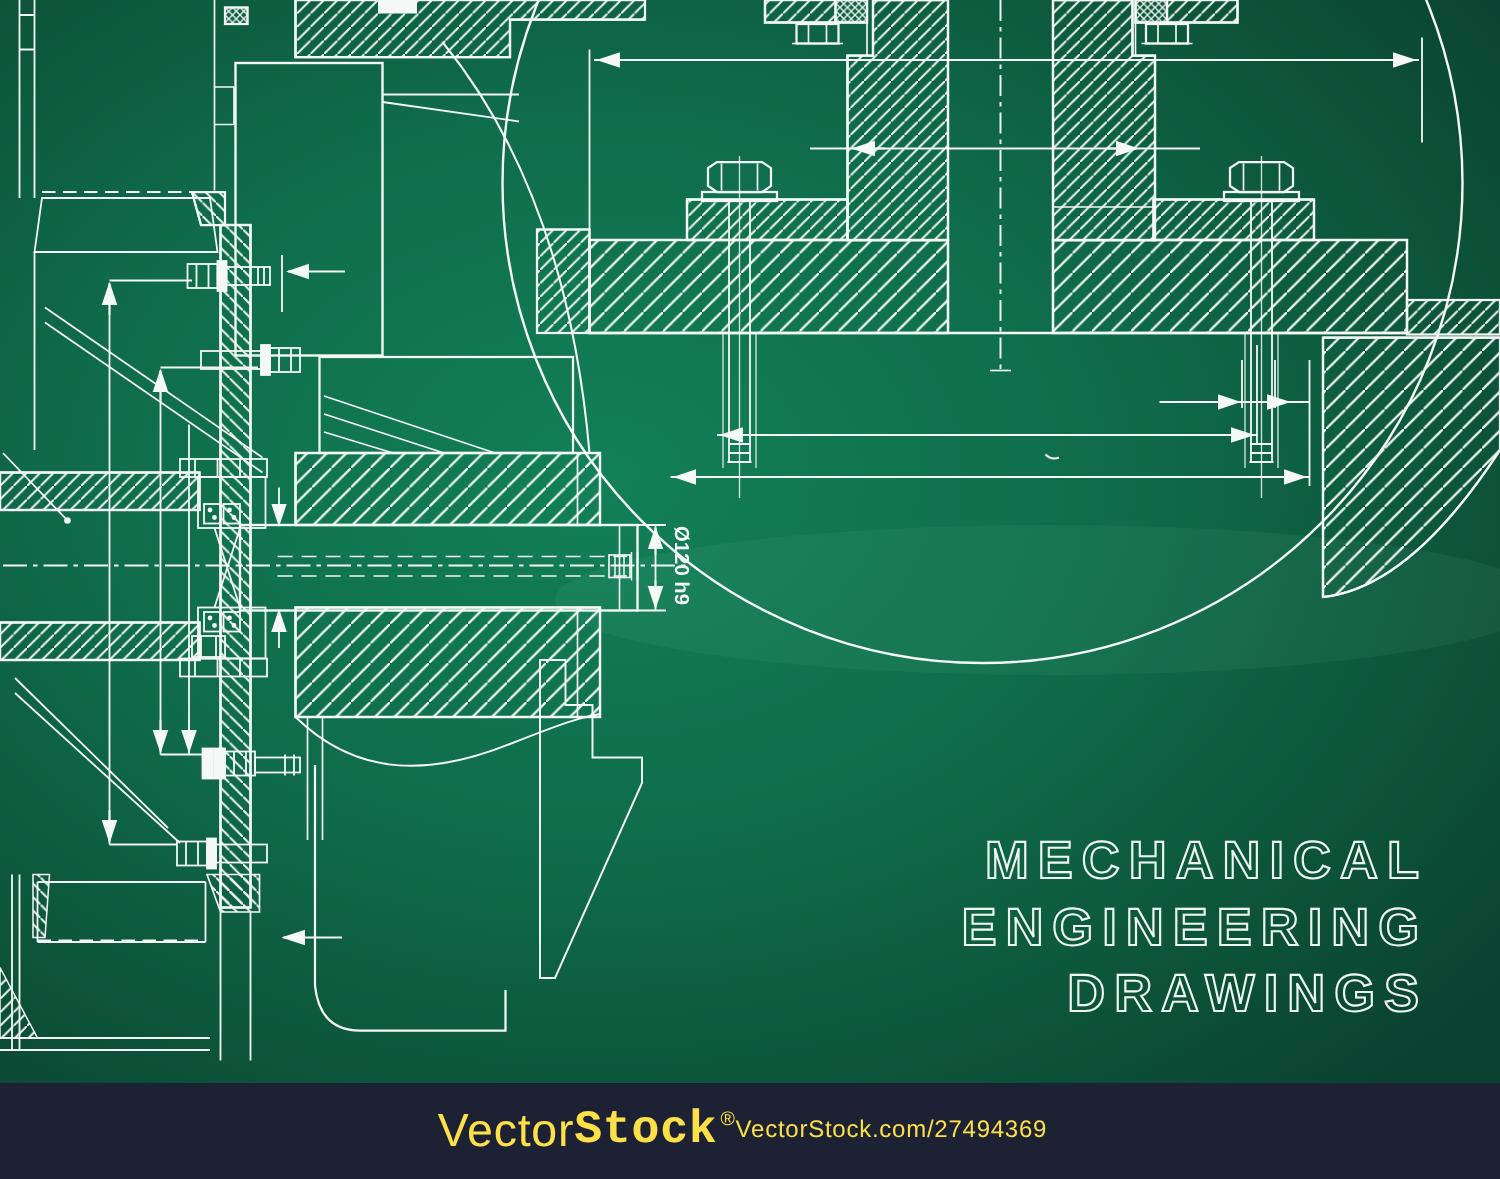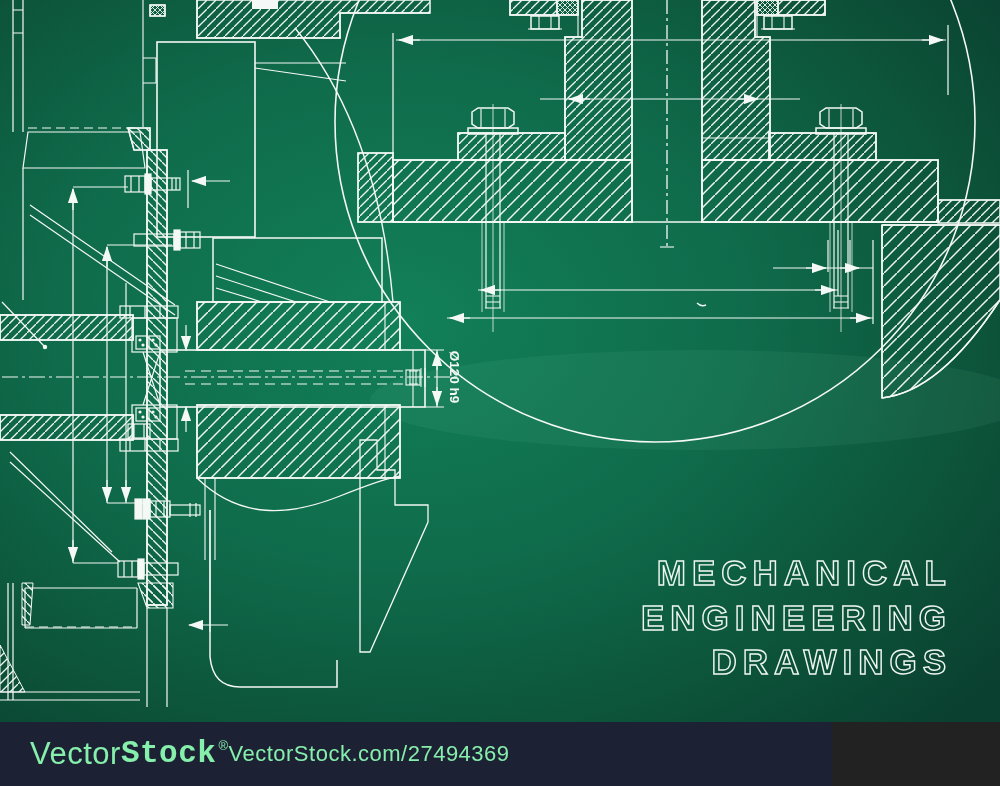--- a/index.html
+++ b/index.html
@@ -1,27 +1,27 @@
 <!DOCTYPE html>
 <html><head>
 <meta charset="utf-8">
 <style>
   html,body{margin:0;padding:0;background:#222;}
   #stage{position:relative;width:1000px;height:786px;overflow:hidden;
          font-family:"Liberation Sans",sans-serif;}
   #art{position:absolute;left:0;top:0;}
   
-  #footer{position:absolute;left:0;bottom:0;width:832px;height:64px;
+  #footer{position:absolute;left:0;bottom:0;width:1000px;height:64px;
           background:#1c2133;display:flex;align-items:center;
-          justify-content:flex-start;color:#86efac;}
+          justify-content:center;color:#fde047;}
   .brand{margin-left:30px;font-size:31px;letter-spacing:.5px;display:flex;align-items:flex-start;}
   .brand .light{font-weight:400;}
   .brand .bold{font-weight:700;font-family:Liberation Mono, monospace;}
   .brand .reg{font-size:13px;margin-top:2px;margin-left:2px;font-weight:400;}
-  .siteref{margin-right:40px;font-size:22px;font-weight:400;letter-spacing:.5px;}
+  .siteref{margin-right:40px;font-size:16px;font-weight:400;letter-spacing:.5px;}
   svg text.title{font-family:"Liberation Sans",sans-serif;font-weight:700;
                  letter-spacing:6px;}
   svg text.dim{font-family:"Liberation Sans",sans-serif;font-weight:700;}
 </style>
 </head>
 <body>
 
 <div id="stage">
 <svg id="art" width="1000" height="722" viewBox="0 0 1000 722">
   <defs>

